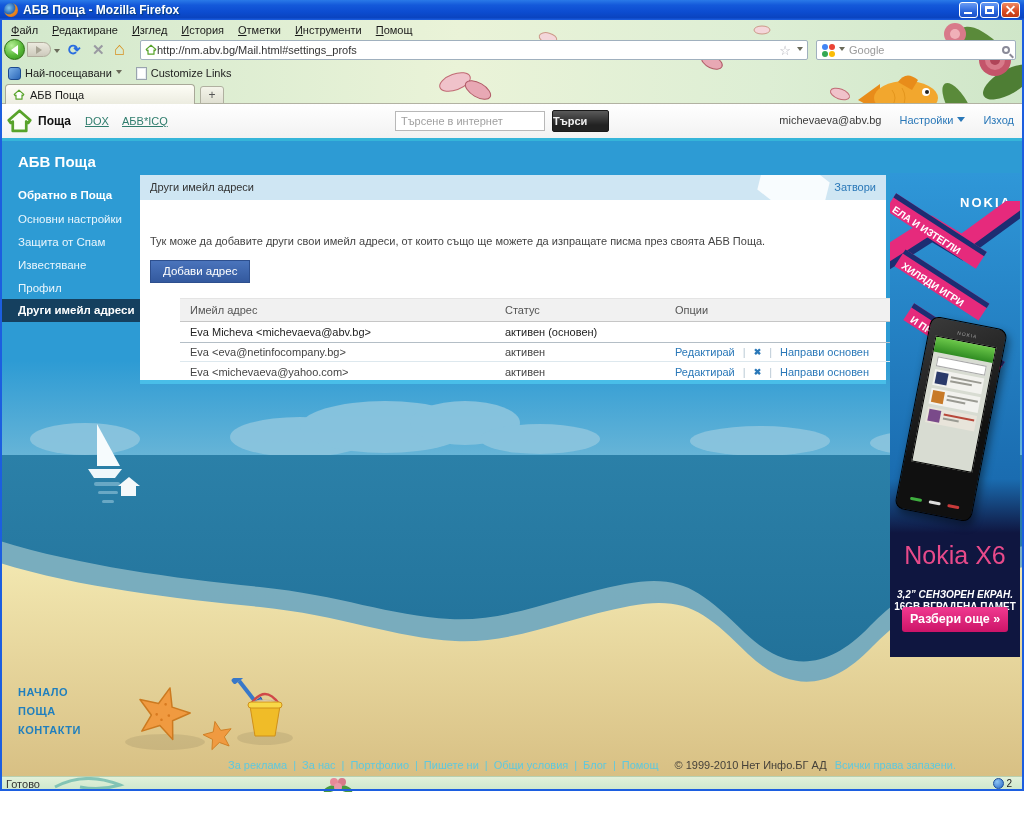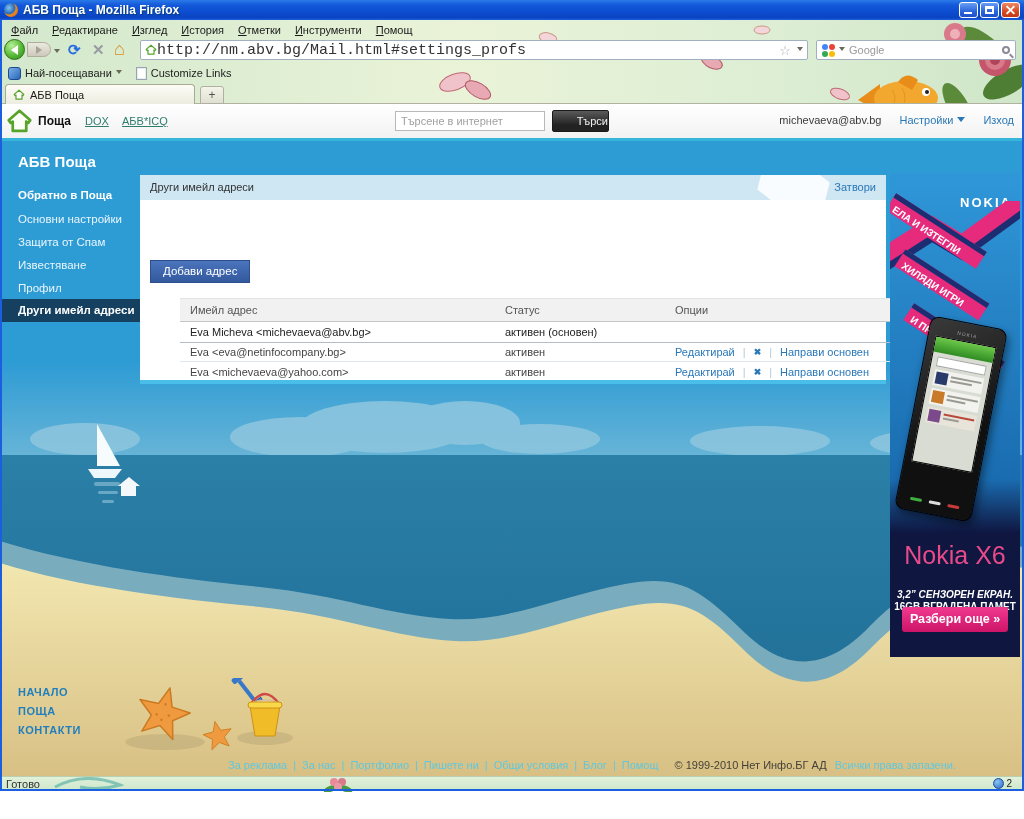--- a/index.html
+++ b/index.html
@@ -36,21 +36,21 @@
     background:radial-gradient(circle at 35% 30%, #b8f098, #58b838 55%, #2f8818); border:1px solid #2a7010;
     display:flex; align-items:center; justify-content:center; }
   .backbtn i { width:0; height:0; border:5px solid transparent; border-right:7px solid #fff; margin-left:-6px; }
   .fwdbtn { position:absolute; left:27px; top:4px; width:24px; height:15px; border-radius:0 8px 8px 0;
     background:linear-gradient(#eceadf,#cdcabc); border:1px solid #b0ac9c; display:flex; align-items:center; justify-content:center; }
   .fwdbtn i { width:0; height:0; border:4px solid transparent; border-left:6px solid #a8a494; margin-left:4px; }
   .ddarrow { width:0; height:0; border:3px solid transparent; border-top:4px solid #6a6a5a; }
   .navglyph { position:absolute; top:1px; font-size:15px; font-weight:bold; line-height:21px; }
   .urlbar { position:absolute; left:140px; top:2px; width:668px; height:20px; background:#fff;
     border:1px solid #a0b0be; border-radius:2px; display:flex; align-items:center; padding:0 4px; }
-  .urlbar input { border:none; outline:none; flex:1; font-size:15px; color:#333; font-family:Liberation Mono, monospace; background:transparent; }
+  .urlbar input { border:none; outline:none; flex:1; font-size:11px; color:#333; font-family:Liberation Sans, sans-serif; background:transparent; }
   .searchbar { position:absolute; left:816px; top:2px; width:200px; height:20px; background:#fff;
     border:1px solid #a0b0be; border-radius:2px; display:flex; align-items:center; padding:0 5px; gap:4px; }
   .gdots { display:inline-block; width:13px; height:13px; position:relative; }
   .gdots i { position:absolute; width:6px; height:6px; border-radius:50%; }
   .gdots i:nth-child(1){ left:0; top:0; background:#4285f4; }
   .gdots i:nth-child(2){ right:0; top:0; background:#ea4335; }
   .gdots i:nth-child(3){ left:0; bottom:0; background:#34a853; }
   .gdots i:nth-child(4){ right:0; bottom:0; background:#fbbc05; }
   .gtext { font-size:11px; color:#9a9a9a; flex:1; }
   .mag { width:8px; height:8px; border:2px solid #8a8a98; border-radius:50%; position:relative; }
@@ -70,21 +70,21 @@
 
   
   .site-header { position:absolute; left:0; top:104px; width:1024px; height:37px;
     background:linear-gradient(#ffffff,#f2f2f2); border-bottom:3px solid #35b5d9; }
   .sh-brand { position:absolute; left:38px; top:10px; font-size:12px; font-weight:bold; color:#111; }
   .sh-link { position:absolute; top:11px; font-size:11px; color:#2f7d6d; text-decoration:underline; cursor:pointer; }
   .sh-search-input { position:absolute; left:395px; top:7px; width:150px; height:20px; border:1px solid #b8b8b8; padding:0 5px;
     font-size:11px; color:#333; font-family:"Liberation Sans",sans-serif; }
   .sh-search-input::placeholder { color:#a0a0a0; }
   .sh-search-btn { position:absolute; left:552px; top:6px; width:57px; height:22px; border:1px solid #1a1a1a; border-radius:2px;
-    background:linear-gradient(#5a5a5a,#222 70%); color:#f0f0f0; font-size:11px; font-weight:normal; text-align:right; line-height:20px; cursor:pointer; }
+    background:linear-gradient(#5a5a5a,#222 70%); color:#f0f0f0; font-size:11px; font-weight:bold; text-align:left; line-height:20px; cursor:pointer; }
   .sh-user { position:absolute; right:10px; top:10px; display:flex; align-items:center; gap:18px; font-size:11px; }
   .sh-email { color:#3a3a3a; }
   .blue-link { color:#2a78b8; cursor:pointer; }
   .tri-down { display:inline-block; width:0; height:0; border:4px solid transparent; border-top:5px solid #2a78b8; margin-left:4px; vertical-align:middle; }
 
   
   .page-bg { position:absolute; left:0; top:141px; width:1024px; height:635px; }
 
   .sidebar { position:absolute; left:0; top:141px; width:140px; }
   .sb-title { padding:12px 0 10px 18px; color:#fff; font-size:15px; font-weight:bold; }
@@ -351,20 +351,21 @@
     <div class="sb-item">Известяване</div>
     <div class="sb-item">Профил</div>
     <div class="sb-item active">Други имейл адреси</div>
   </div>
 
   <div class="panel">
     <div class="panel-head">
       <span class="ph-title">Други имейл адреси</span>
       <span class="ph-close blue-link">Затвори</span>
     </div>
+    <div class="p-desc">Тук може да добавите други свои имейл адреси, от които също ще можете да изпращате писма през своята АБВ Поща.</div>
     <span class="p-addbtn">Добави адрес</span>
     <div class="ptable">
       <div class="trow thead">
         <span class="c-email">Имейл адрес</span>
         <span class="c-status">Статус</span>
         <span class="c-opts">Опции</span>
       </div>
       <div class="trow primary">
         <span class="c-email">Eva Micheva &lt;michevaeva@abv.bg&gt;</span>
         <span class="c-status">активен (основен)</span>

